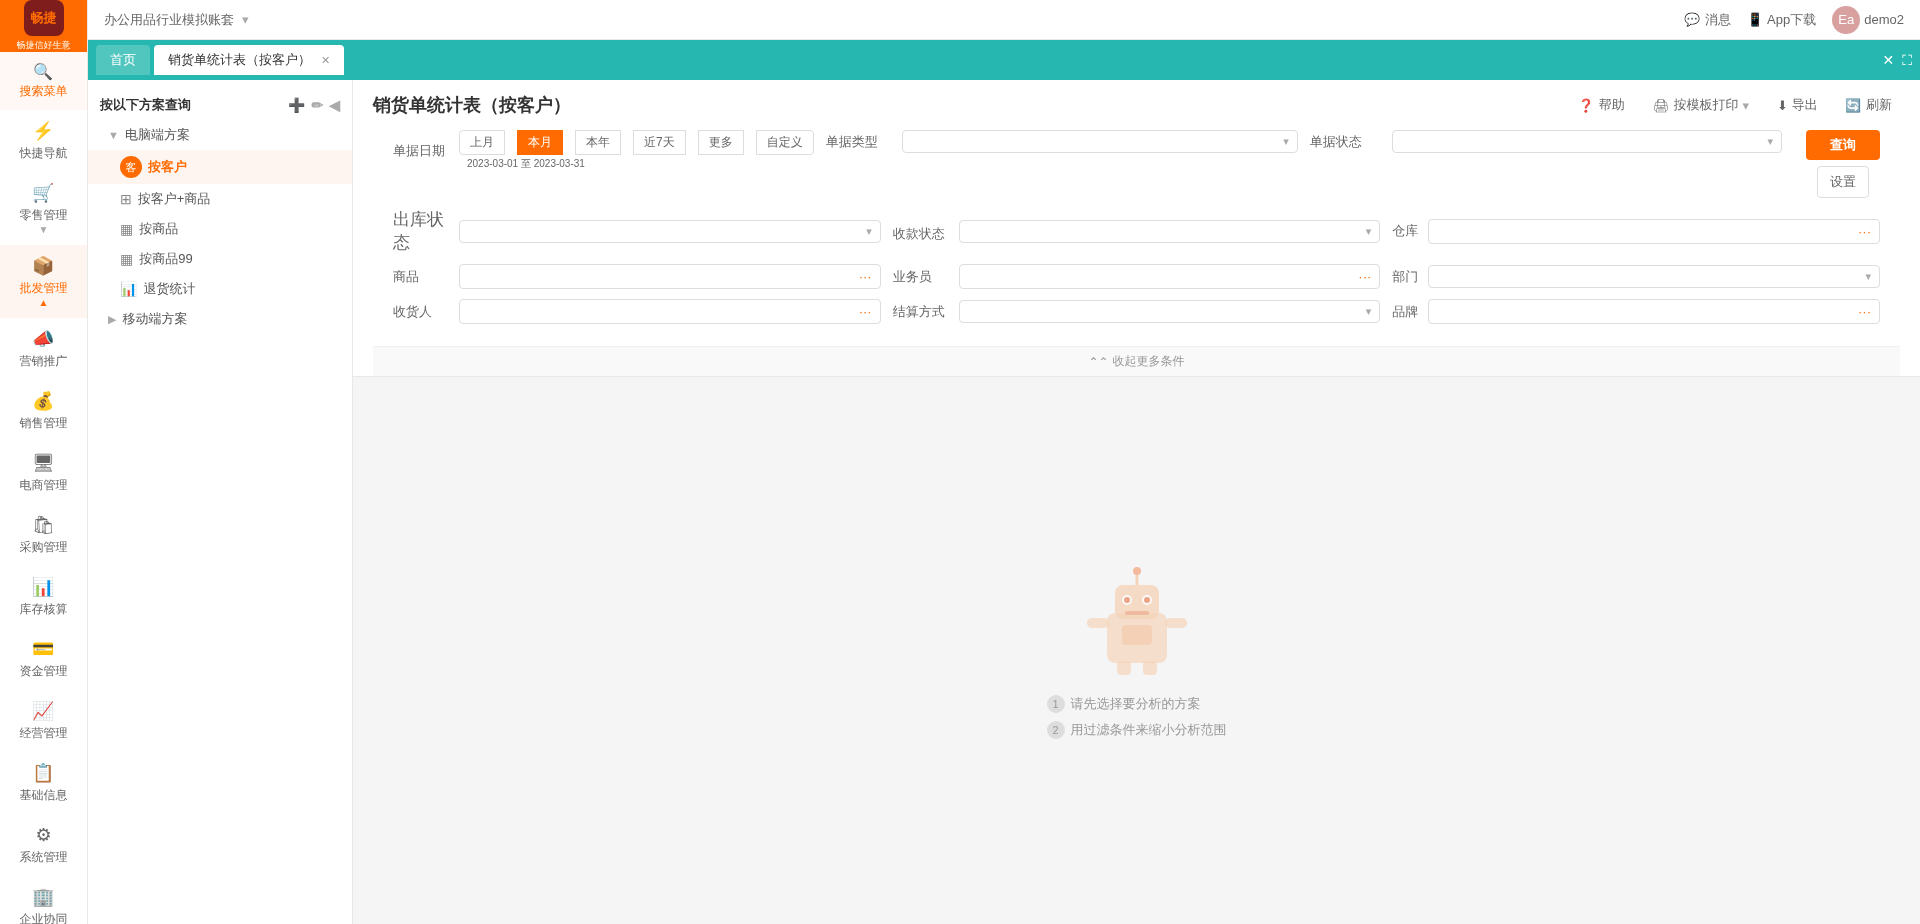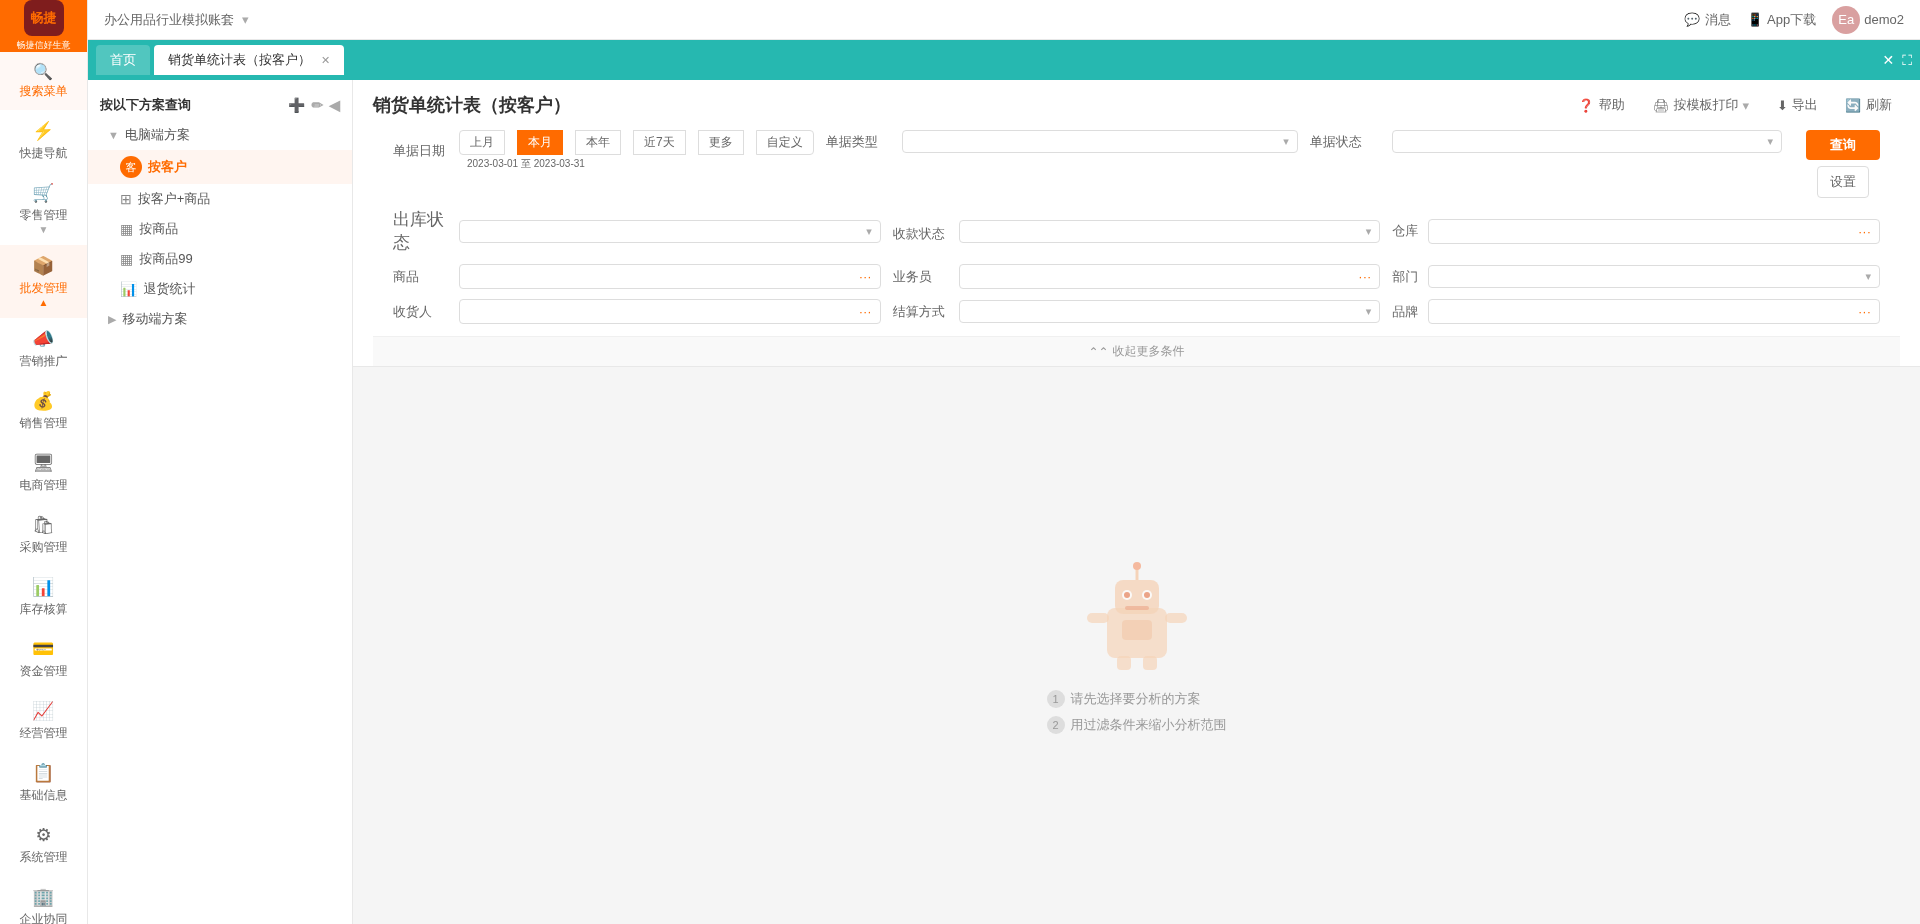--- a/index.html
+++ b/index.html
@@ -372,21 +372,21 @@
             </div>
             <div style="display:flex;align-items:center;gap:6px;flex:1;">
               <span style="color:#666;font-size:13px;flex-shrink:0;width:30px;">部门</span>
               <div class="select-control select-wide">
                 <span></span>
                 <span class="arrow">▾</span>
               </div>
             </div>
           </div>
 
-          <div style="display:flex;align-items:center;gap:12px;">
+          <div style="display:flex;align-items:center;gap:12px;margin-bottom:10px;">
             <div style="display:flex;align-items:center;gap:6px;flex:1;">
               <span style="color:#666;font-size:13px;flex-shrink:0;width:60px;">收货人</span>
               <div class="input-dots">
                 <span class="dots" style="color:#ff6b00;">···</span>
               </div>
             </div>
             <div style="display:flex;align-items:center;gap:6px;flex:1;">
               <span style="color:#666;font-size:13px;flex-shrink:0;width:60px;">结算方式</span>
               <div class="select-control select-wide">
                 <span></span>

